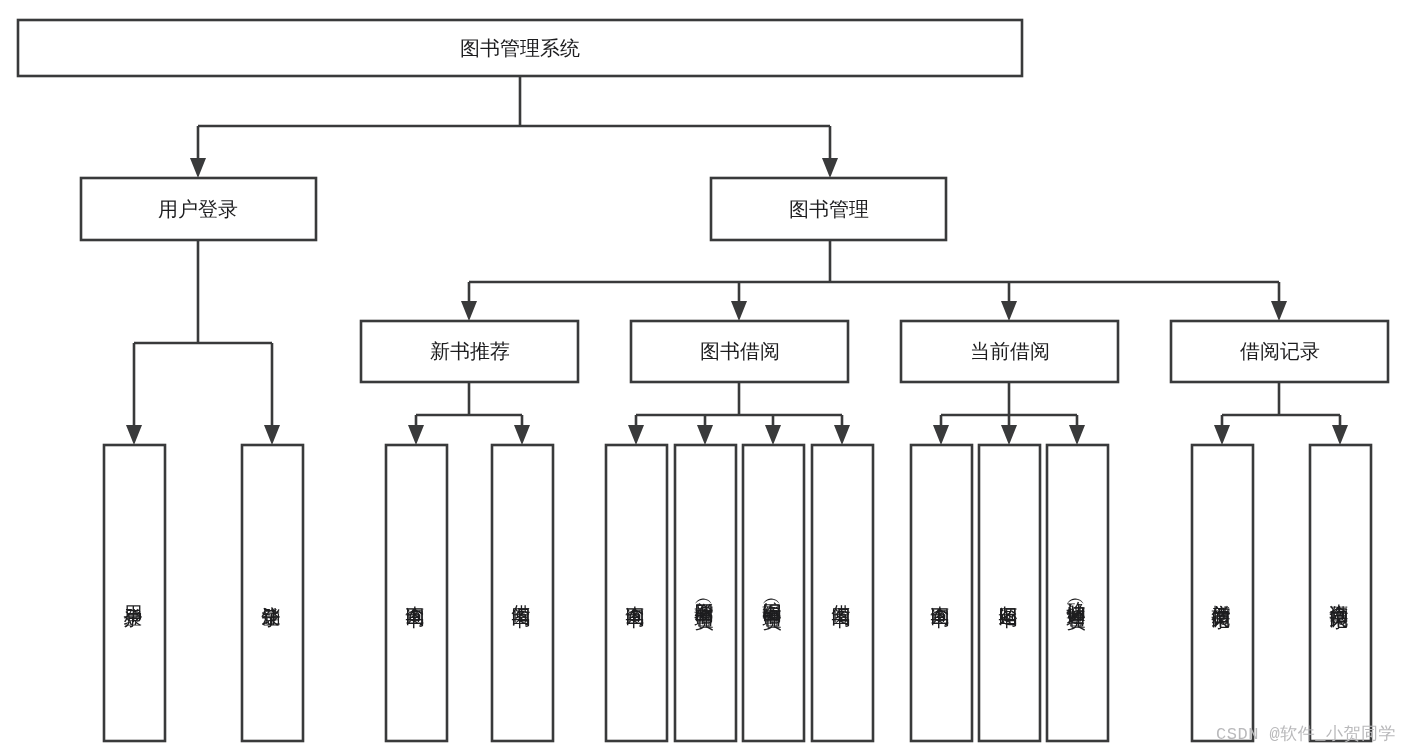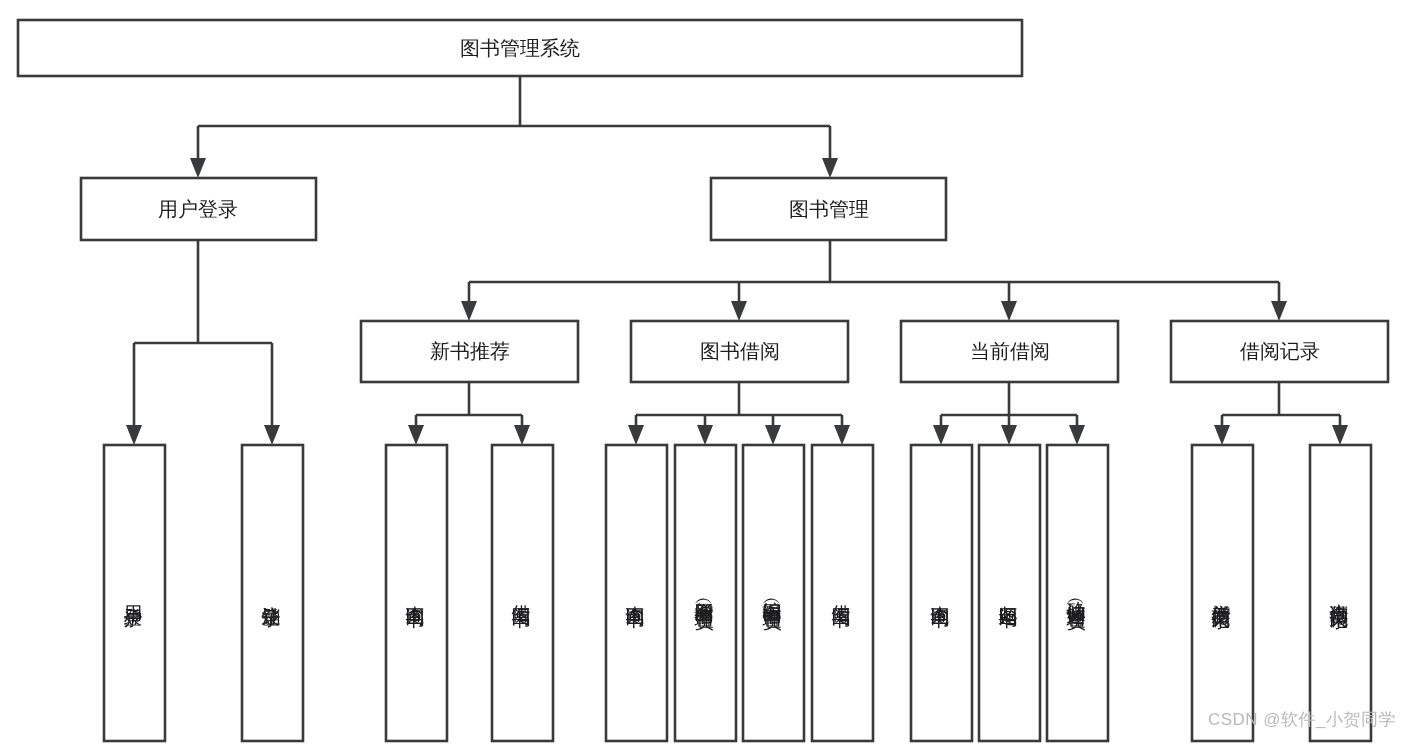--- a/index.html
+++ b/index.html
@@ -55,22 +55,22 @@
     fill: none;
     stroke-linecap: butt;
   }
   .arrow-head {
     fill: #393a3b;
     stroke: none;
   }
   .watermark {
     position: absolute;
     right: 9px;
-    bottom: 24px;
-    font-family: Liberation Sans, sans-serif;
+    bottom: 10px;
+    font-family: Liberation Mono, monospace;
     font-size: 17px;
     color: #b9b9bb;
     white-space: nowrap;
     letter-spacing: 0.5px;
     pointer-events: none;
   }
 </style>
 </head>
 <body>
 

